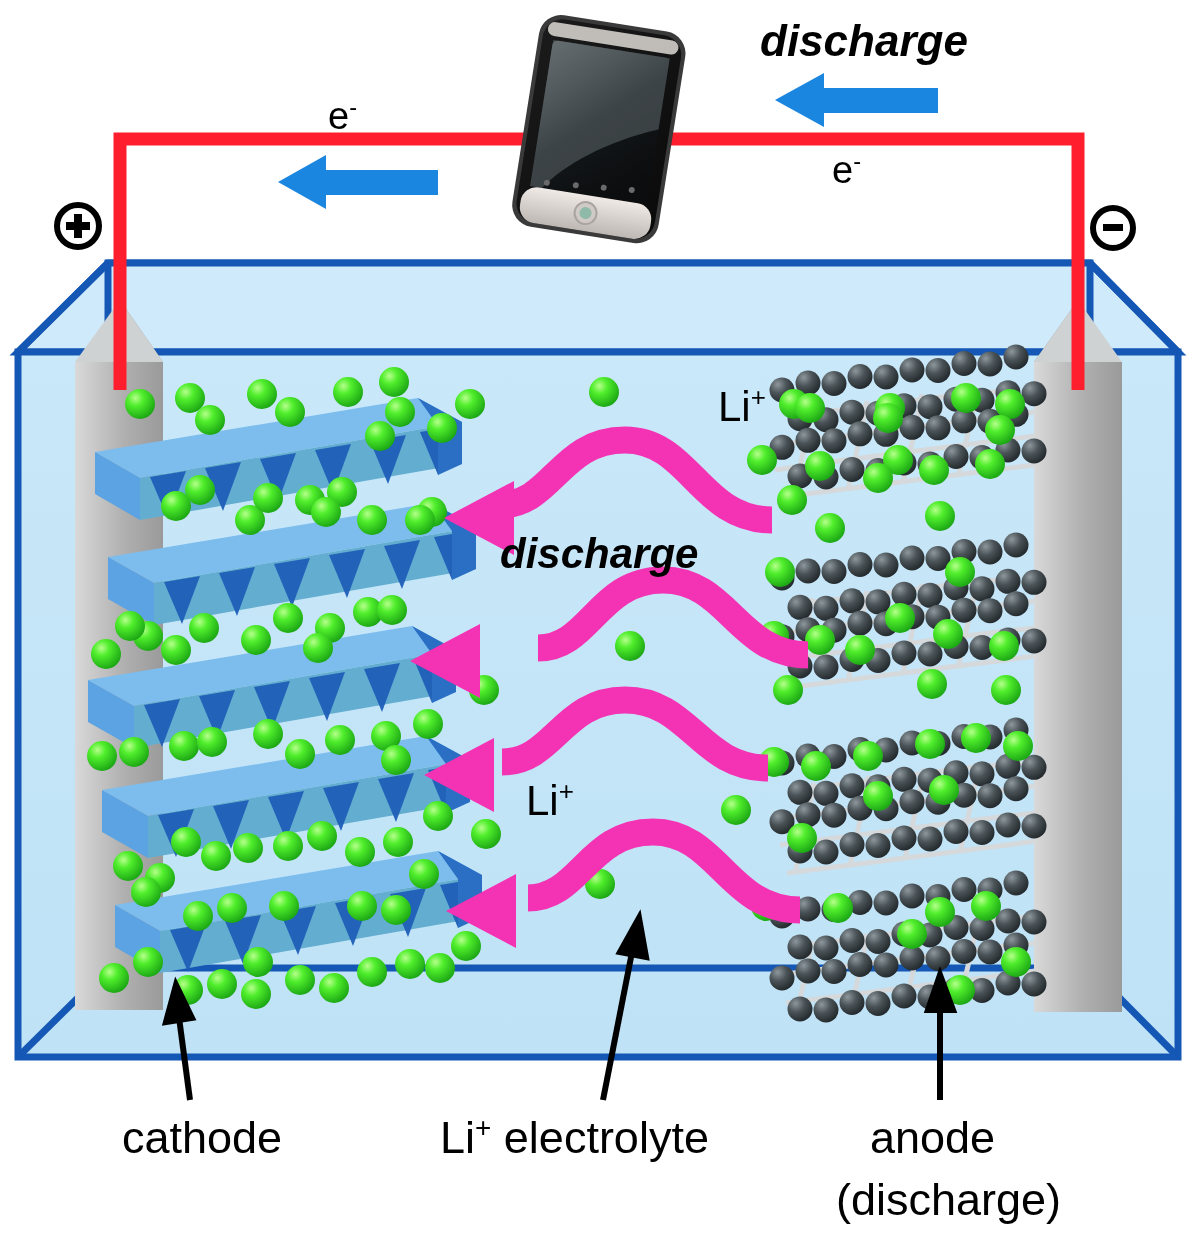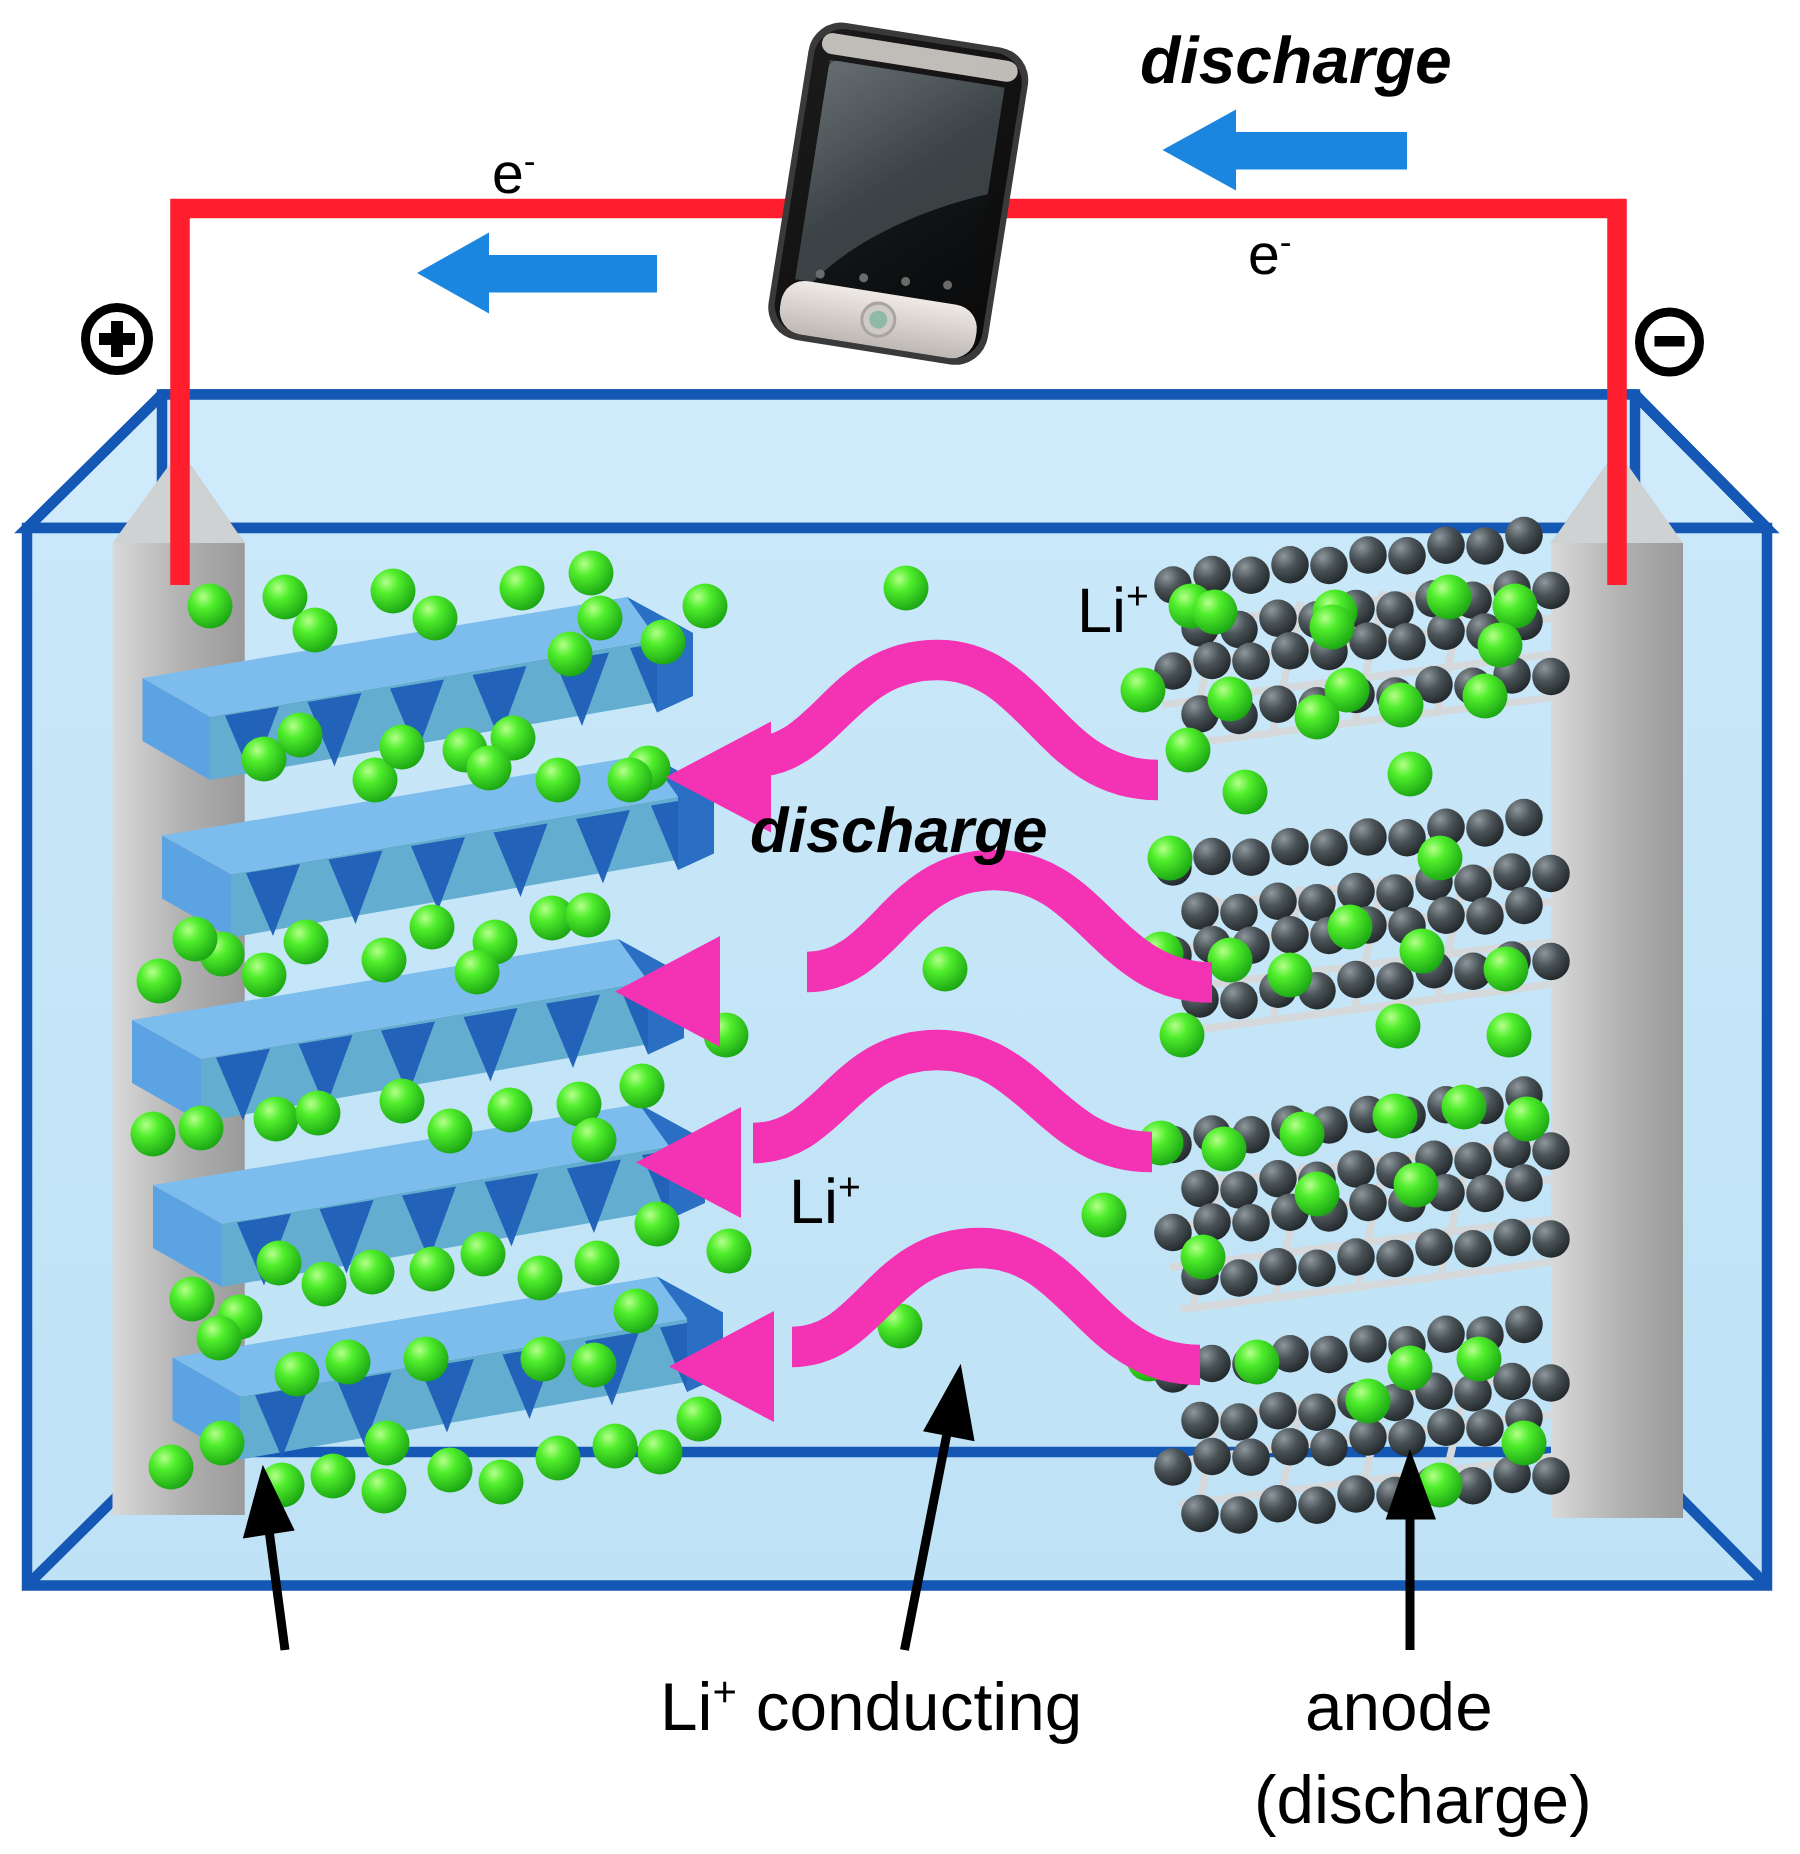--- a/index.html
+++ b/index.html
@@ -581,20 +581,21 @@
   <div class="lbl ital" style="left:500px;top:530px;font-size:42px;">discharge</div>
 
   <div class="lbl" style="left:718px;top:382px;font-size:42px;">
     <span>Li</span><span class="sup">+</span>
   </div>
 
   <div class="lbl" style="left:526px;top:776px;font-size:42px;">
     <span>Li</span><span class="sup">+</span>
   </div>
 
+  <div class="lbl" style="left:102px;top:1112px;font-size:45px;text-align:center;width:200px;">cathode</div>
 
   <div class="lbl" style="left:440px;top:1112px;font-size:45px;">
-    <span>Li</span><span class="sup">+</span><span> conducting</span>
+    <span>Li</span><span class="sup">+</span><span> electrolyte</span>
   </div>
 
   <div class="lbl" style="left:870px;top:1112px;font-size:45px;">anode</div>
   <div class="lbl" style="left:836px;top:1174px;font-size:45px;">(discharge)</div>
 </div>
 
 </body></html>

